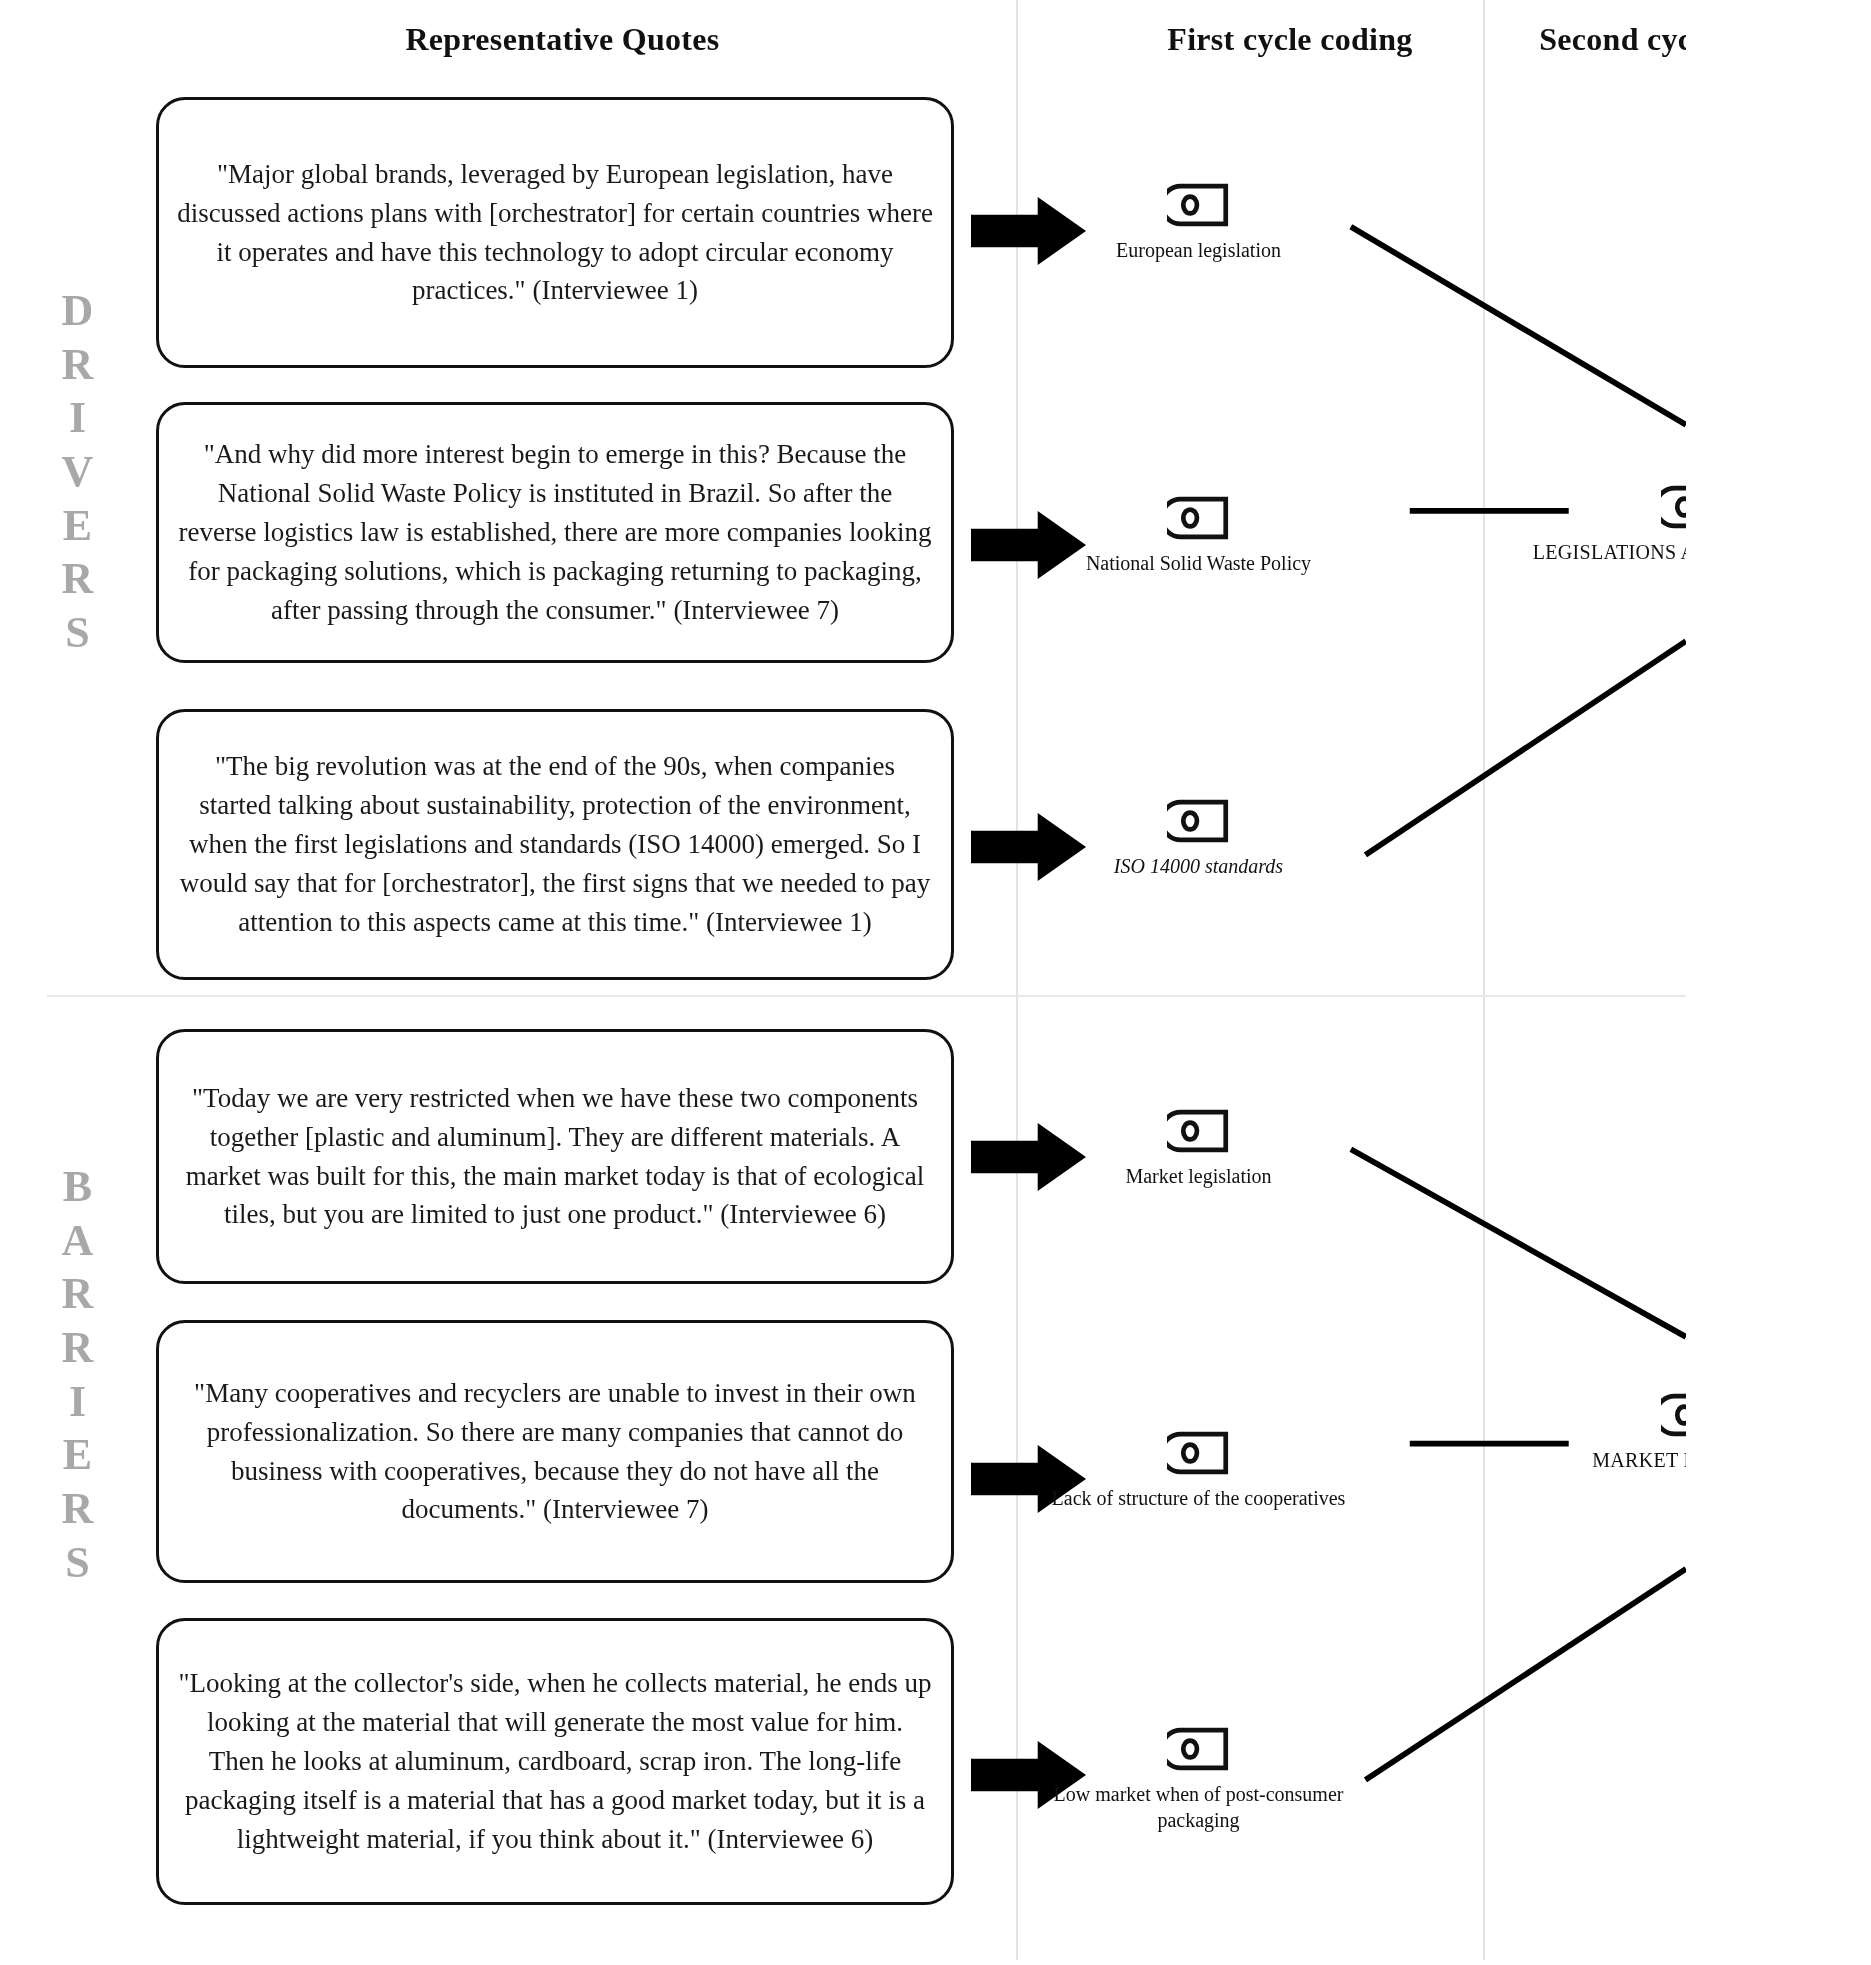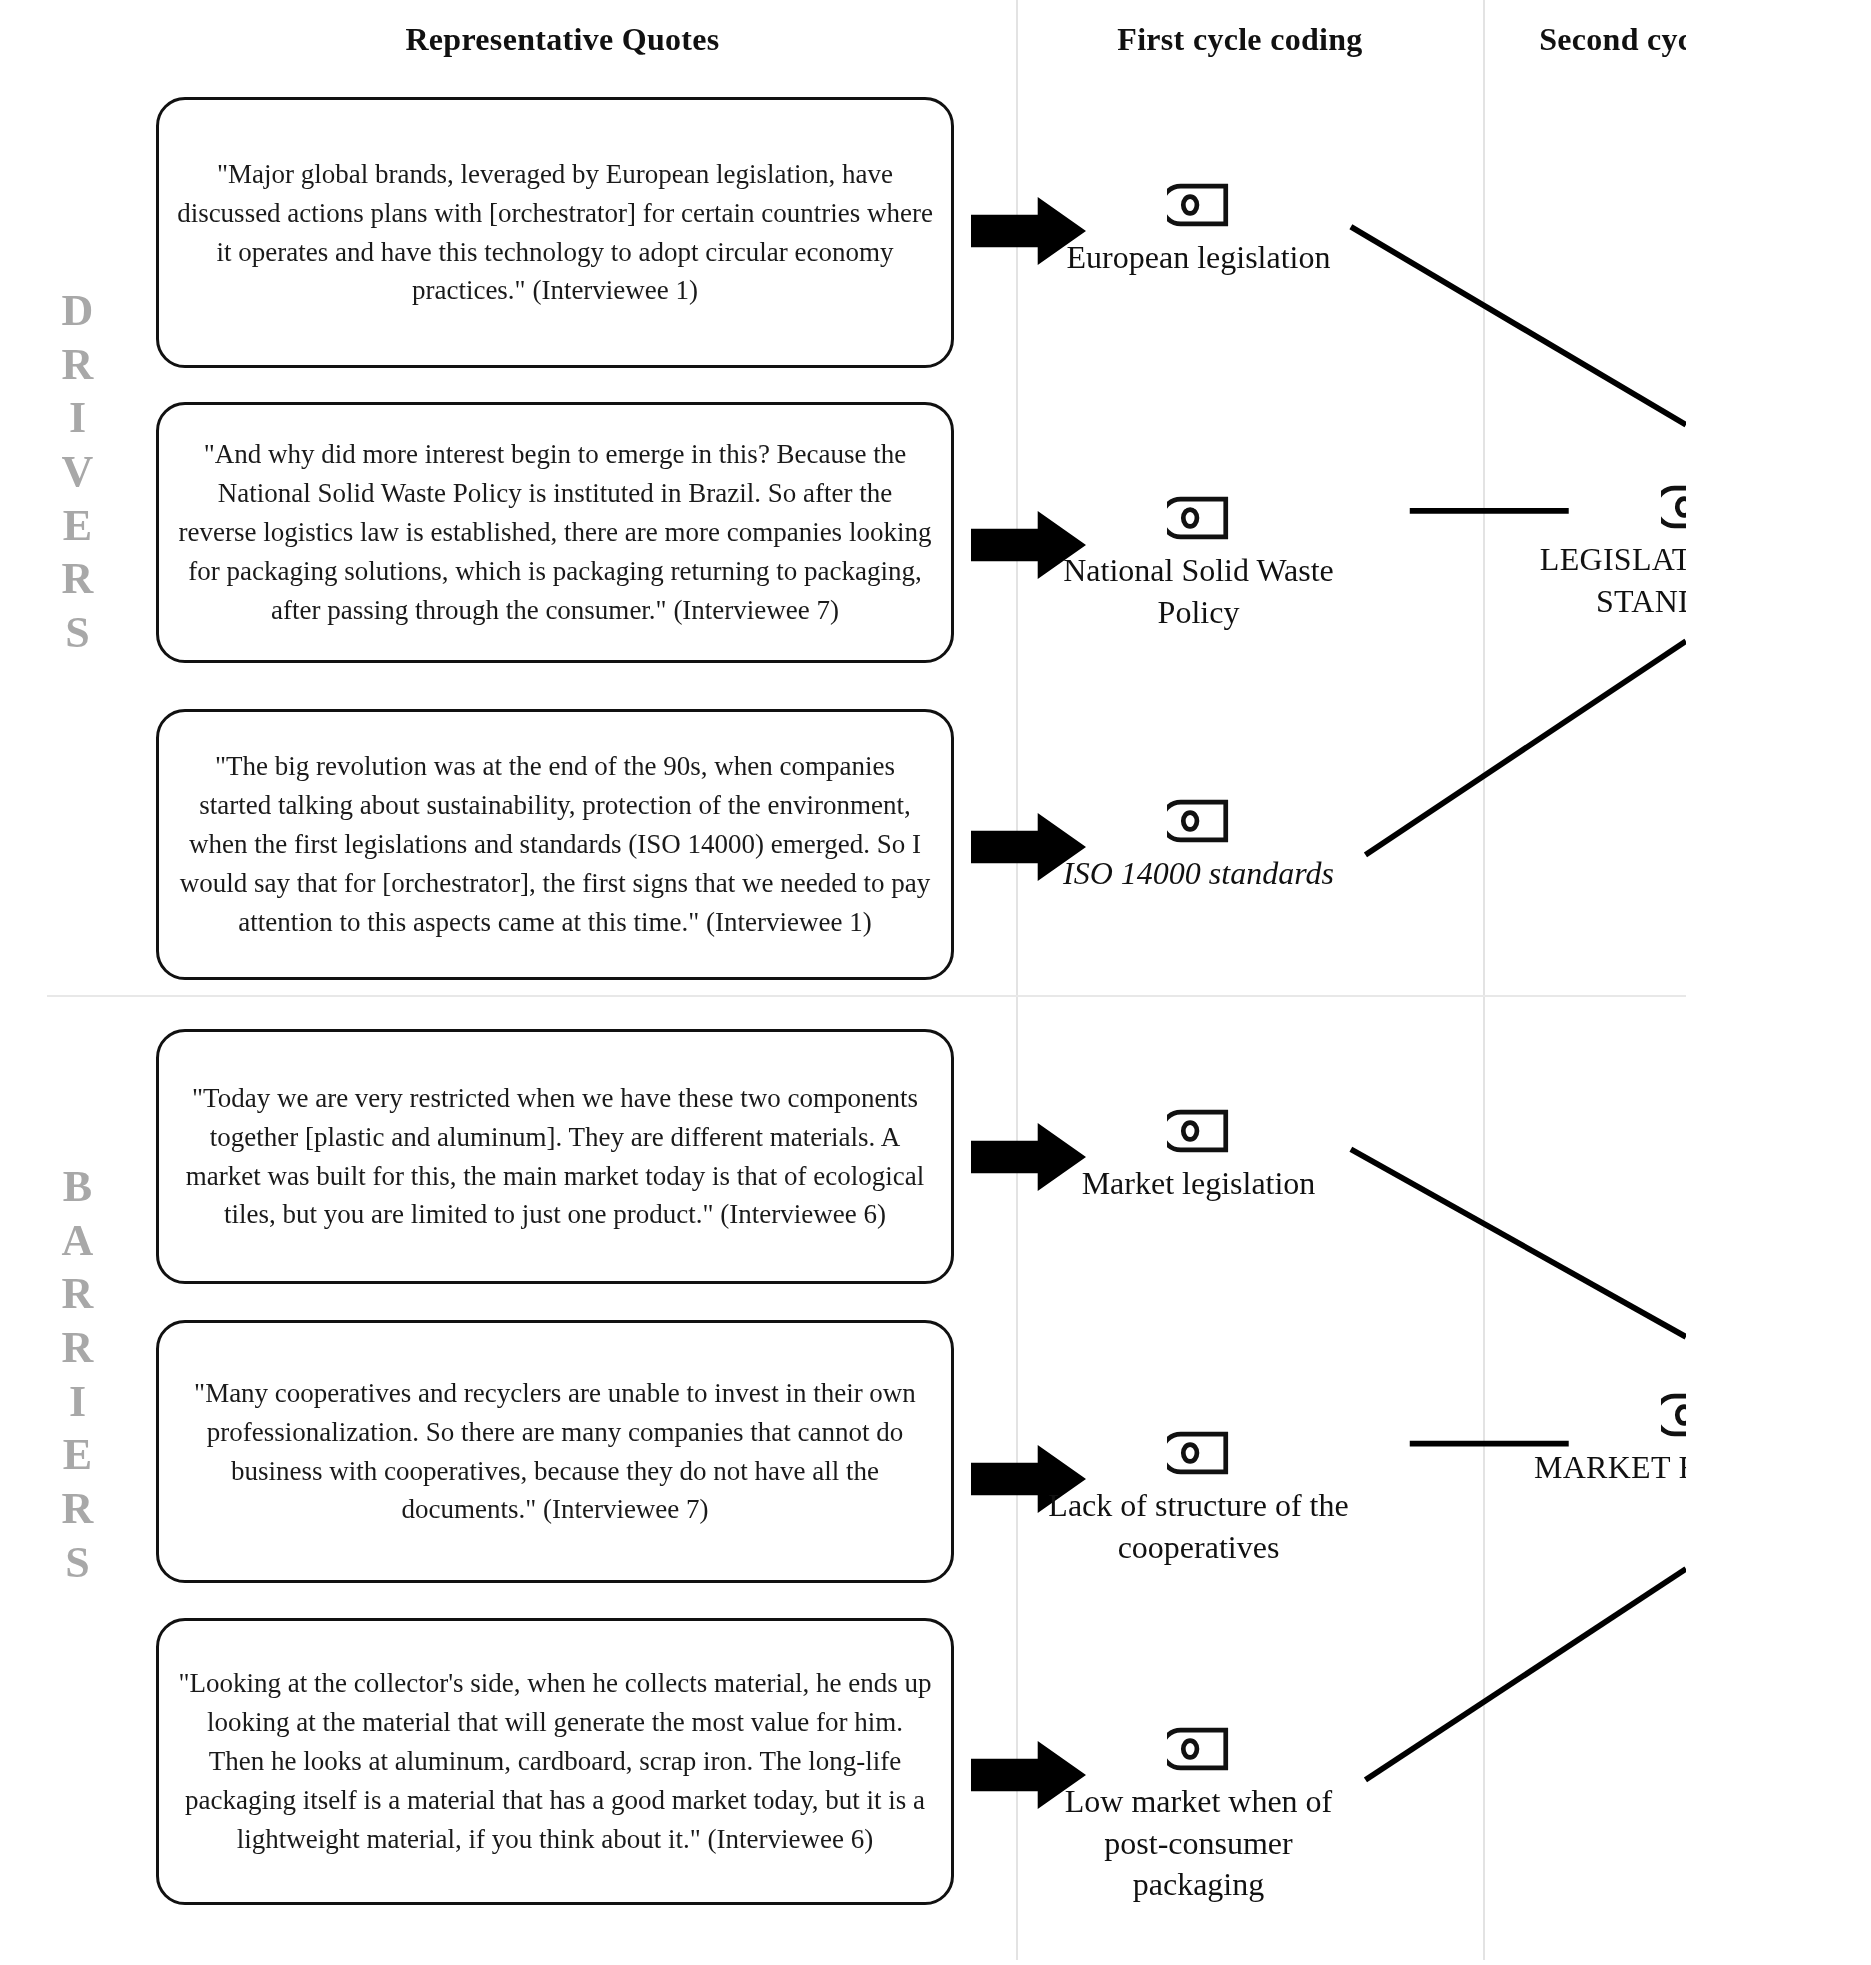--- a/index.html
+++ b/index.html
@@ -23,21 +23,21 @@
   .col-header {
     position: absolute;
     font-weight: bold;
     font-size: 32px;
     letter-spacing: 0.3px;
     text-align: center;
     color: #111111;
     white-space: nowrap;
   }
   #hdr-quotes   { left: 302px;  top: 21px;  width: 521px; }
-  #hdr-first    { left: 974px; top: 21px;  width: 532px; }
+  #hdr-first    { left: 1024px; top: 21px;  width: 532px; }
   #hdr-second   { left: 1501px; top: 21px;  width: 354px;  }
 
   
   .v-divider {
     position: absolute;
     width: 1.6px;
     background: #e3e3e3;
   }
   #vdiv-1 { left: 1016px; top: 0px;   height: 1960px; }
   #vdiv-2 { left: 1483px; top: 0px;   height: 1960px; }
@@ -109,21 +109,21 @@
   .code-node {
     position: absolute;
     width: 323px;
     text-align: center;
   }
   .tag-icon {
     display: block;
     margin: 0 auto 8.3px auto;
   }
   .code-label {
-    font-size: 32px;
+    font-size: 20px;
     line-height: 1.30;
     color: #111111;
   }
   .code-label.caps { letter-spacing: 0.3px; }
 
   #node-c1-0 { left: 579px; top: 183px;  }
   #node-c1-1 { left: 579px; top: 496px;  }
   #node-c1-2 { left: 579px; top: 799px; }
   #node-c1-3 { left: 579px; top: 1109px; }
   #node-c1-4 { left: 579px; top: 1431px; }

